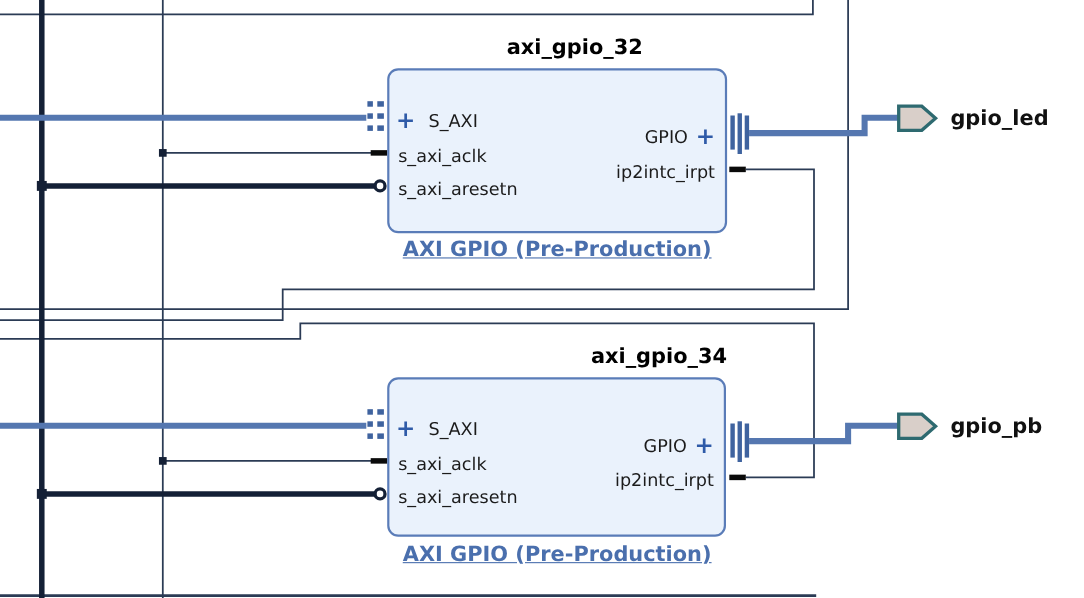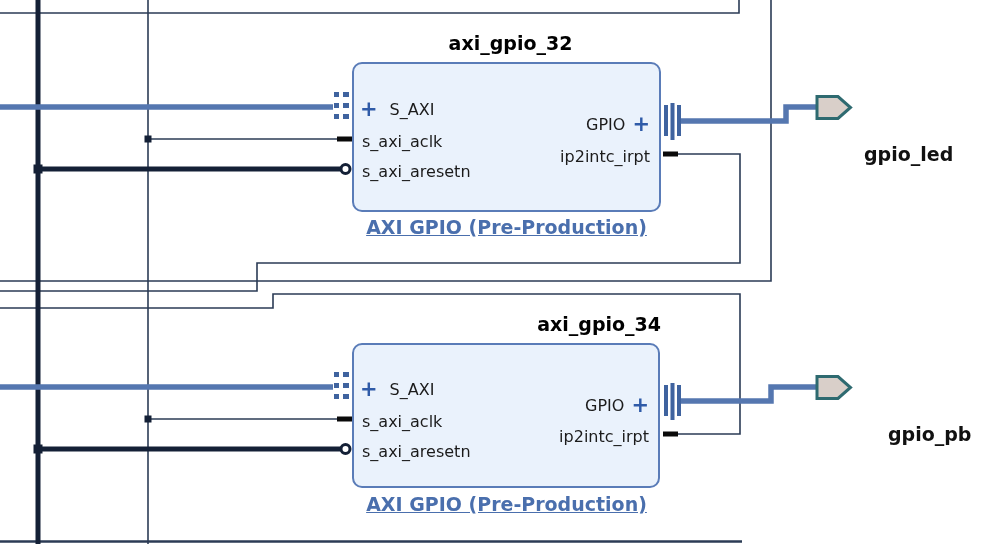--- a/index.html
+++ b/index.html
@@ -44,21 +44,21 @@
   .plus-icon{
     font-size:21px;font-weight:bold;color:var(--plus-color);
     line-height:18px;
   }
   .port-row .lbl{display:inline-block;}
   .port-row.left .plus-icon{margin-right:12px;}
   .port-row.right .plus-icon{margin-left:7px;}
   .ext-port{position:absolute;}
   .ext-label{
     position:absolute;font-size:19px;font-weight:bold;color:var(--ext-label);
-    white-space:nowrap;line-height:22px;margin-top:46px;
+    white-space:nowrap;line-height:22px;
   }
 </style>
 </head>
 <body>
 
 <div id="canvas">
 
   <svg class="wires" width="985" height="544">
 
     <polyline class="net-thin" points="0,13 739,13 739,0"></polyline>
@@ -114,21 +114,21 @@
       <rect class="marker" x="6.5" y="0" width="4" height="37"></rect>
       <rect class="marker" x="13" y="2" width="4" height="31"></rect>
     </g>
     <g transform="translate(664,383)">
       <rect class="marker" x="0" y="2" width="4" height="31"></rect>
       <rect class="marker" x="6.5" y="0" width="4" height="37"></rect>
       <rect class="marker" x="13" y="2" width="4" height="31"></rect>
     </g>
   </svg>
 
-  <div class="block-title" style="left:356px;top:32px;width:309px;">axi_gpio_32</div>
+  <div class="block-title" style="left:368px;top:32px;width:309px;">axi_gpio_32</div>
 
   <div class="ip-block" style="left:352px;top:62px;width:309px;height:150px;">
     <div class="port-row left" style="left:6px;top:35px;">
       <span class="plus-icon">+</span>
       <span class="lbl">S_AXI</span>
     </div>
     <div class="port-row left" style="left:8px;top:67px;">
       <span class="lbl">s_axi_aclk</span>
     </div>
     <div class="port-row left" style="left:8px;top:97px;">
@@ -174,15 +174,15 @@
       <polygon class="ext-shape" points="2,2.5 23,2.5 35.5,13.5 23,24.5 2,24.5"></polygon>
     </svg>
   </div>
   <div class="ext-label" style="left:864px;top:97px;">gpio_led</div>
 
   <div class="ext-port" style="left:815px;top:374px;">
     <svg width="39" height="27">
       <polygon class="ext-shape" points="2,2.5 23,2.5 35.5,13.5 23,24.5 2,24.5"></polygon>
     </svg>
   </div>
-  <div class="ext-label" style="left:888px;top:377px;text-align:right;">gpio_pb</div>
+  <div class="ext-label" style="left:864px;top:377px;text-align:right;">gpio_pb</div>
 
 </div>
 
 </body></html>

